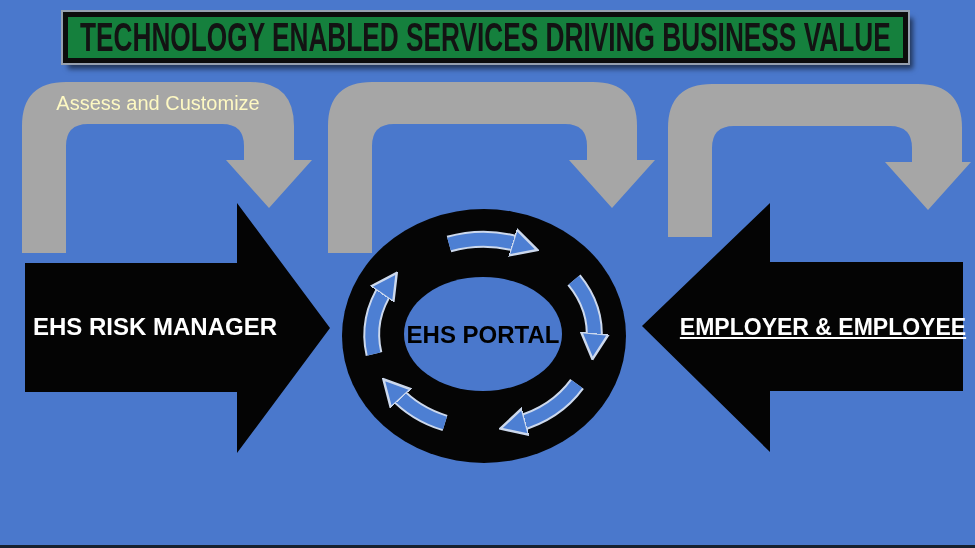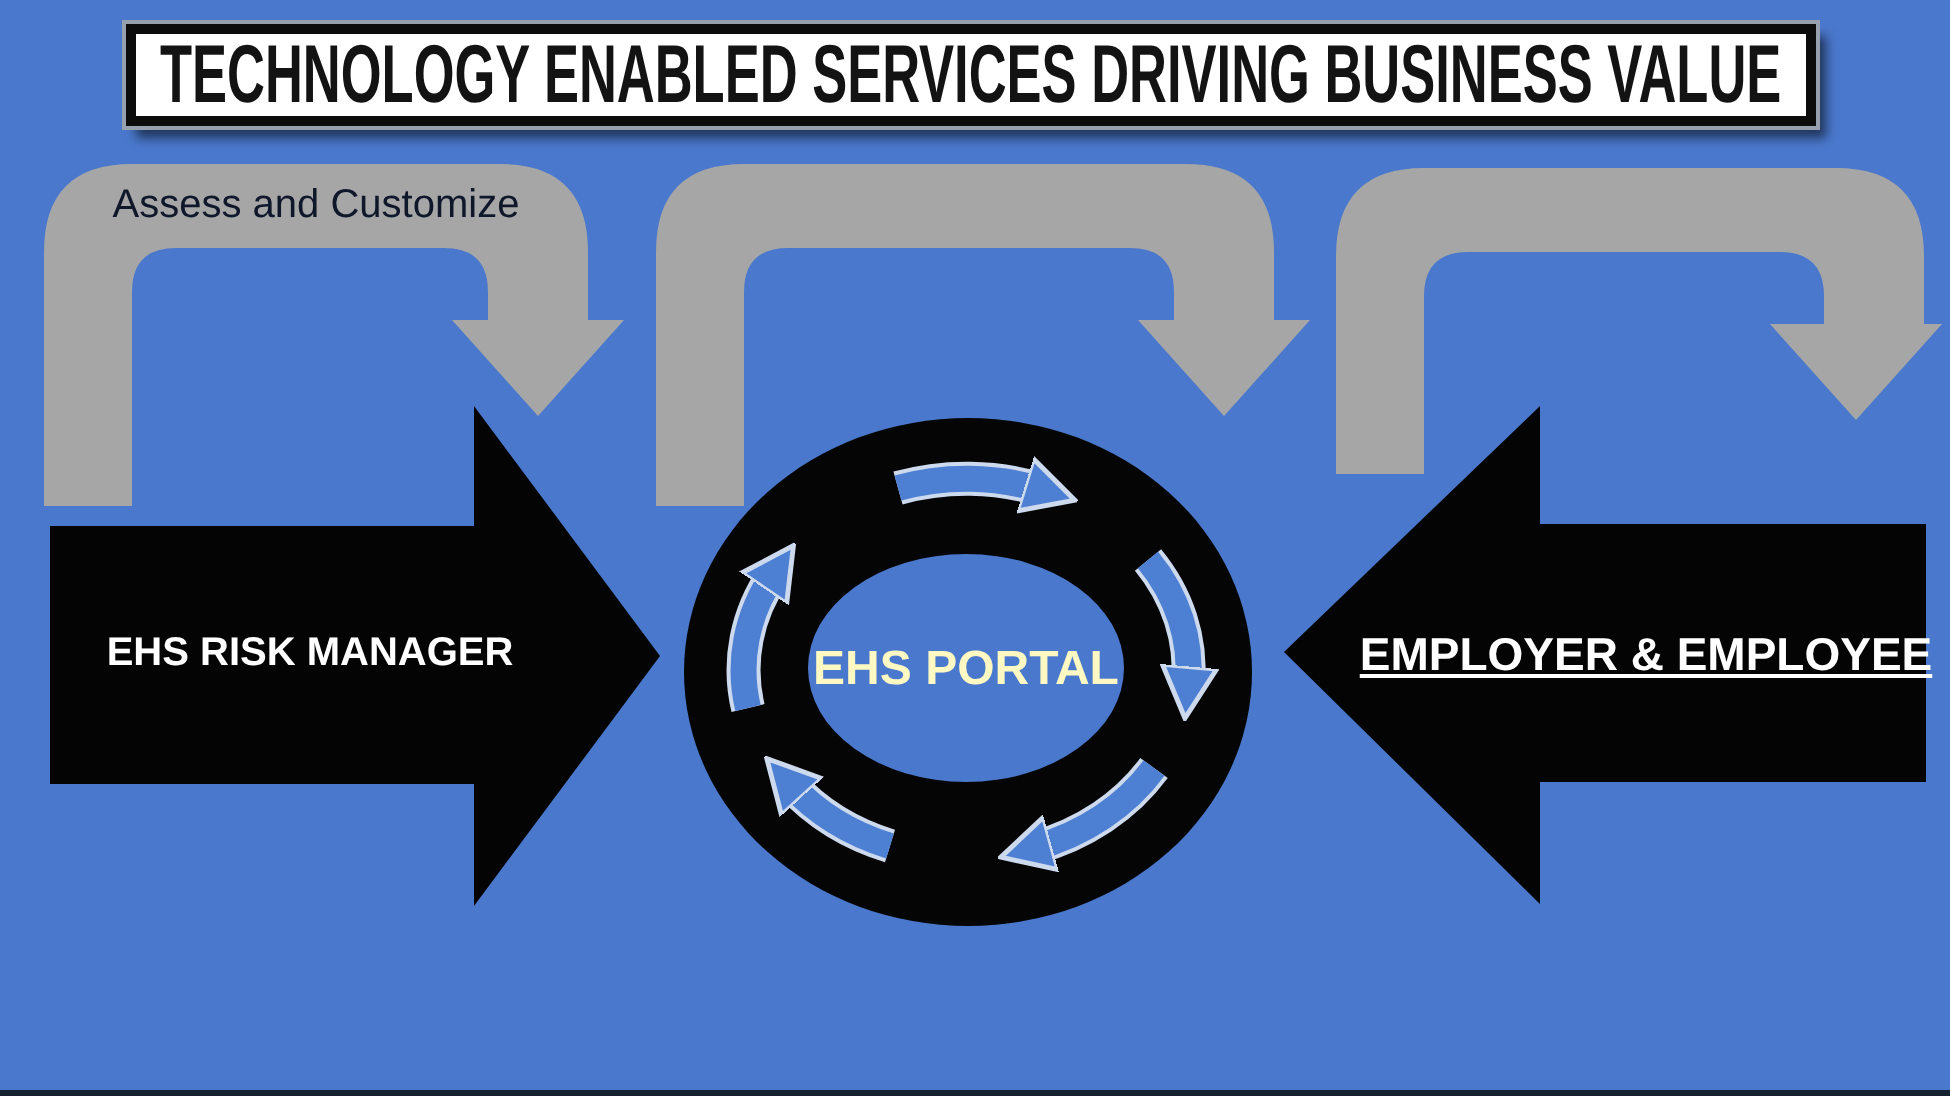--- a/index.html
+++ b/index.html
@@ -17,21 +17,21 @@
     width: 975px; height: 548px;
     display: block;
   }
   
   .banner {
     position: absolute;
     left: 63px;
     width: 845px;
     height: 51px;
     box-sizing: border-box;
-    background: #ffffff;
+    background: #15803d;
     border: 5px solid #0c0c0c;
     box-shadow: 0 0 0 2px #96a0af, 5px 6px 5px rgba(0,0,0,0.55);
     display: flex;
     align-items: center;
     justify-content: center;
   }
   .banner-top { top: 12px; }
   .banner-bottom { top: 484px; height: 50px; }
   .banner .cond {
     display: inline-block;
@@ -42,39 +42,39 @@
     letter-spacing: 0px;
     transform: scaleX(0.64);
     transform-origin: center;
   }
   .banner-bottom .cond { transform: scaleX(0.68); }
   
   .flow-label {
     position: absolute;
     transform: translate(-50%,-50%);
     font-size: 20px;
-    color: #0f172a;
+    color: #fef9c3;
     white-space: nowrap;
   }
   .actor-label {
     position: absolute;
     transform: translate(-50%,-50%);
-    font-size: 20px;
+    font-size: 24px;
     font-weight: bold;
     color: #ffffff;
     white-space: nowrap;
     text-align: center;
   }
   .actor-label.right { font-size: 23px; line-height: 44px; }
   .hub-label {
     position: absolute;
     transform: translate(-50%,-50%);
     font-size: 24px;
     font-weight: bold;
-    color: #fef9c3;
+    color: #000000;
     white-space: nowrap;
   }
   .bottom-edge {
     position: absolute;
     left: 0; bottom: 0;
     width: 100%; height: 3px;
     background: #16212f;
   }
 </style>
 </head>

